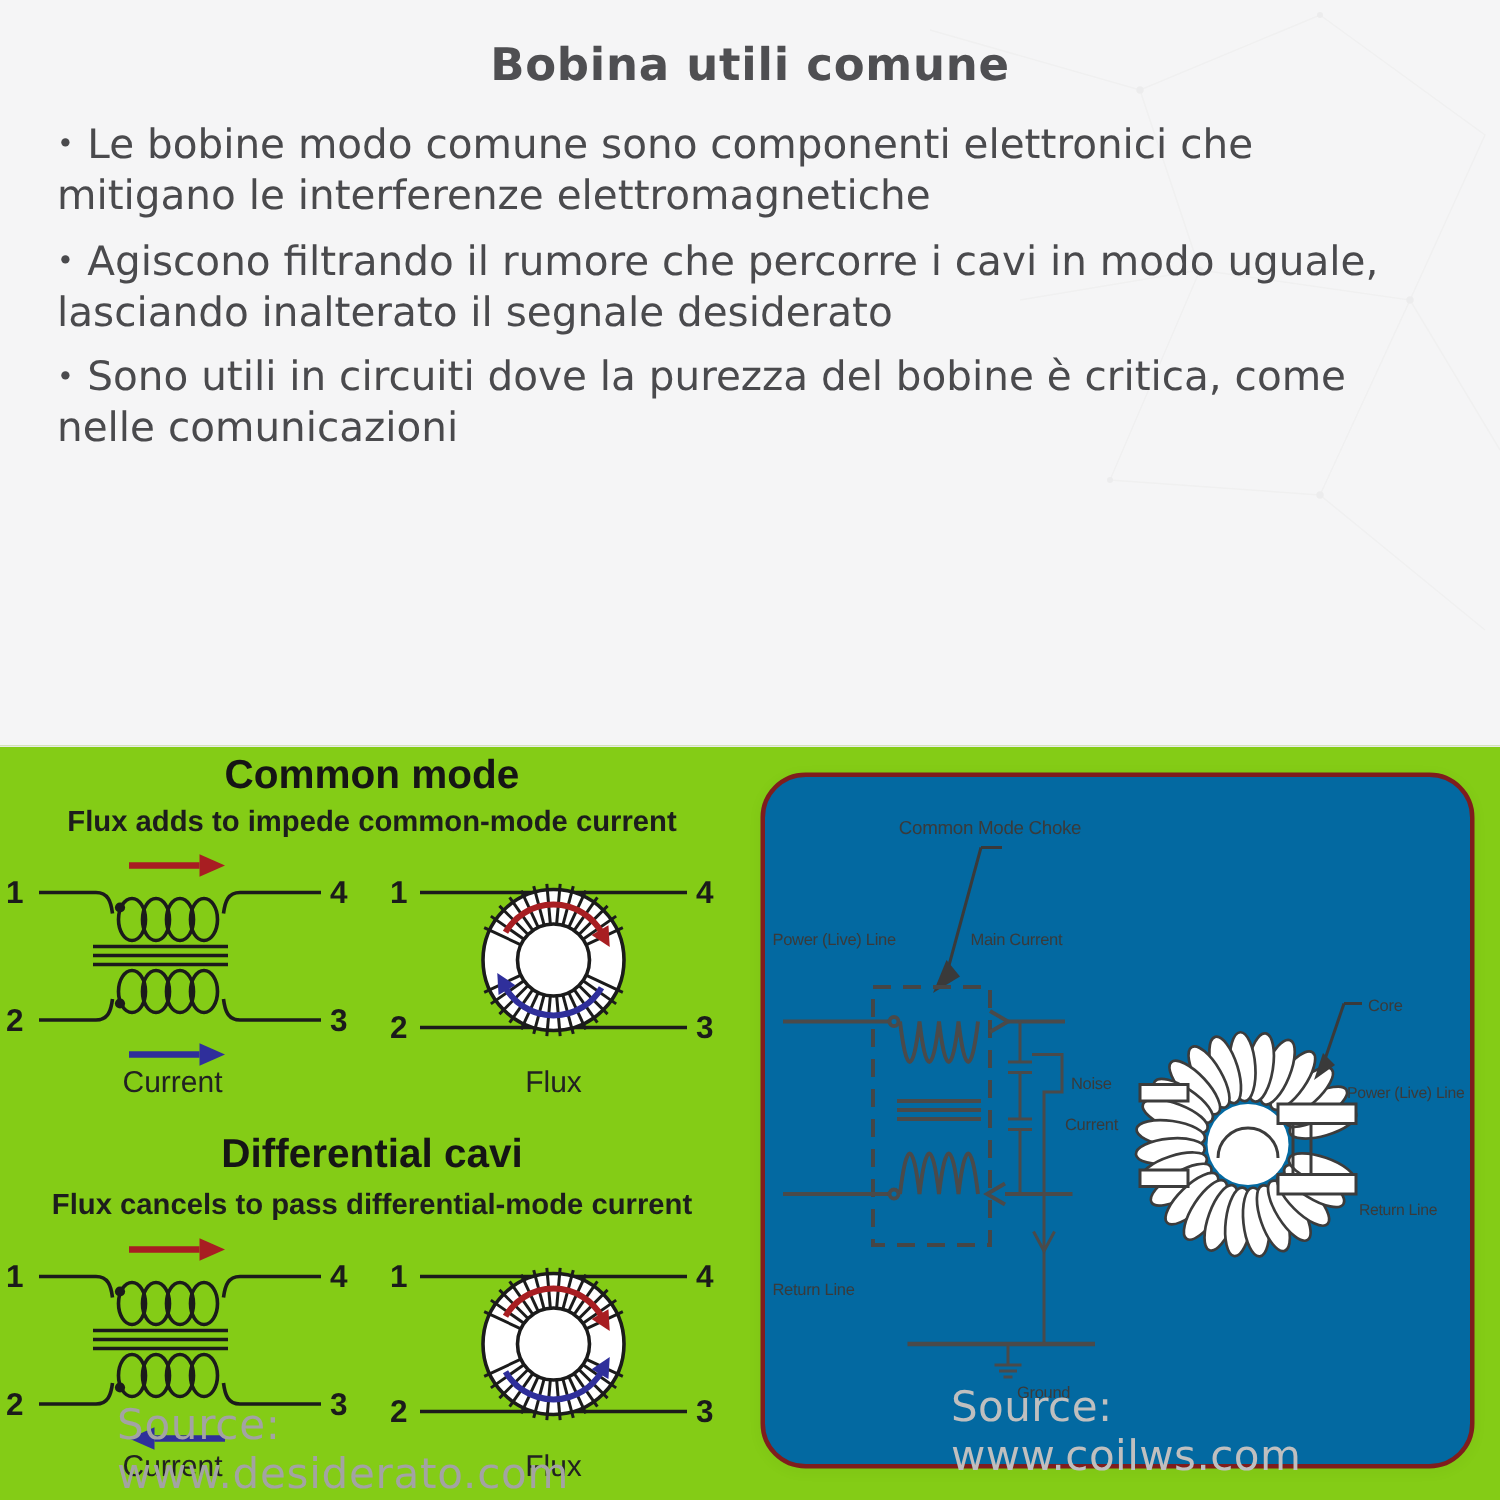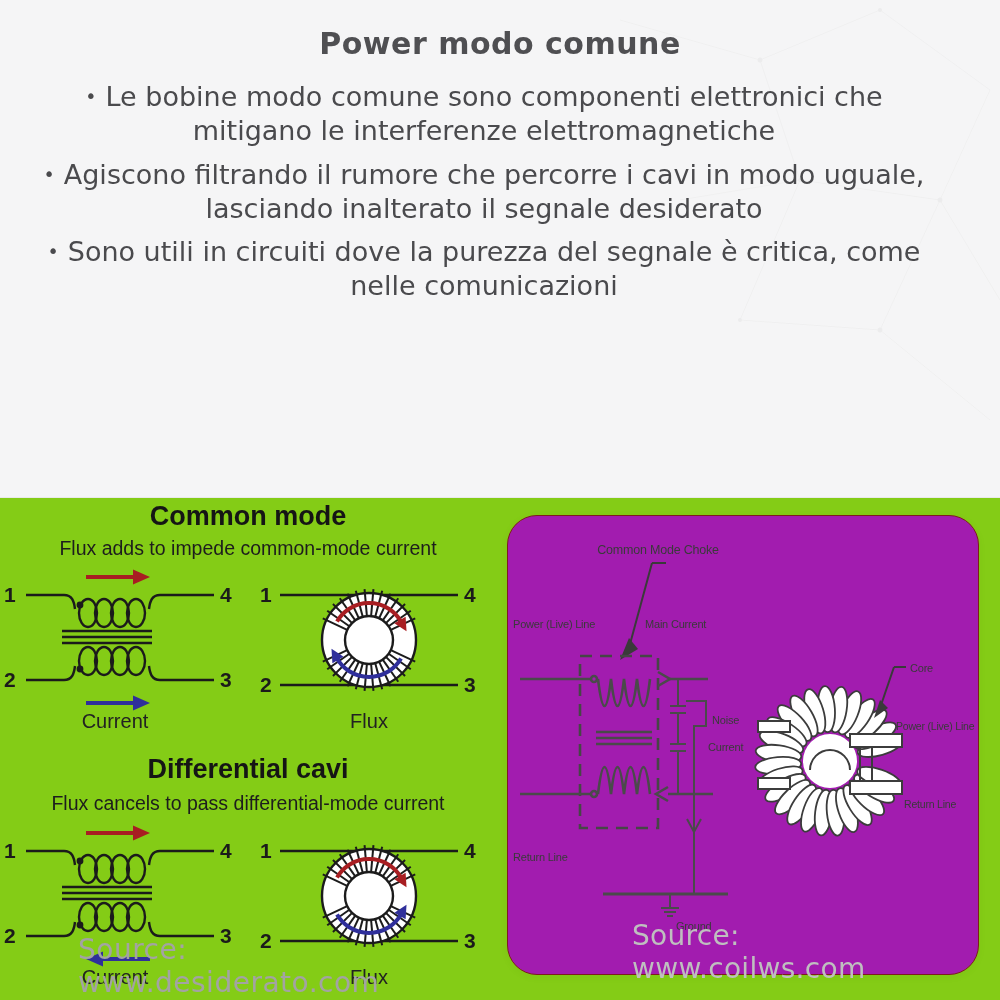--- a/index.html
+++ b/index.html
@@ -14,44 +14,44 @@
 
   
   .page-title{
     position:absolute;top:26px;left:0;width:1000px;text-align:center;
     font-size:30px;font-weight:600;color:#4f4f52;letter-spacing:.5px;margin:0;
   }
   .bullets{
     position:absolute;top:80px;left:38px;width:892px;margin:0;padding:0;list-style:none;
     font-size:27px;line-height:1.27;color:#4a4a4d;
   }
-  .bullets li{margin:0 0 9px 0;text-align:center;}
+  .bullets li{margin:0 0 9px 0;}
   .bullets li .dot{font-size:19px;vertical-align:3px;margin-right:9px;color:#4a4a4d;}
 
   
   .diagram-area{
     position:absolute;left:0;top:497px;width:1000px;height:503px;
     background:#84cc16;border-top:1px solid #e9e9e9;
   }
 
   
   .cc-title{position:absolute;width:496px;text-align:center;margin:0;
     font-family:"Liberation Sans",sans-serif;font-weight:700;color:#151515;font-size:27px;}
   .cc-sub{position:absolute;width:496px;text-align:center;margin:0;
-    font-family:"Liberation Sans",sans-serif;font-weight:400;color:#1d1d1d;font-size:19.5px;}
+    font-family:"Liberation Sans",sans-serif;font-weight:700;color:#1d1d1d;font-size:19.5px;}
   .cc-svg{position:absolute;}
   .source-left{
     position:absolute;left:78px;top:933px;width:400px;
     font-size:28px;color:#a3a3a3;letter-spacing:.5px;z-index:5;
   }
 
   
   .right-card{
     position:absolute;left:507px;top:515px;width:470px;height:458px;
-    background:#a21caf;border-radius:30px;border:1px solid #7f1d1d;
+    background:#0369a1;border-radius:30px;border:3px solid #7f1d1d;
     box-shadow:0 2px 10px rgba(0,0,0,.04);
   }
   .right-card svg{position:absolute;left:0;top:0;}
   .source-right{
     position:absolute;left:124px;top:403px;width:320px;
     font-size:28px;color:#bfbfbf;letter-spacing:.3px;z-index:5;
   }
 
   svg text{font-family:"Liberation Sans",sans-serif;}
   .num{font-size:21px;font-weight:700;fill:#1b1b1b;}
@@ -70,26 +70,26 @@
   <g fill="#e6e6e6">
     <circle cx="180" cy="60" r="2.5"></circle>
       <circle cx="300" cy="10" r="2"></circle>
       <circle cx="360" cy="200" r="2.5"></circle>
     <circle cx="220" cy="180" r="2"></circle>
       <circle cx="300" cy="330" r="2.5"></circle>
       <circle cx="160" cy="320" r="2"></circle>
   </g>
 </svg>
 
-<h1 class="page-title">Power modo comune</h1>
+<h1 class="page-title">Bobina utili comune</h1>
 
 <ul class="bullets">
   <li><span class="dot">•</span><span>Le bobine modo comune sono componenti elettronici che mitigano le interferenze elettromagnetiche</span></li>
   <li><span class="dot">•</span><span>Agiscono filtrando il rumore che percorre i cavi in modo uguale, lasciando inalterato il segnale desiderato</span></li>
-  <li><span class="dot">•</span><span>Sono utili in circuiti dove la purezza del segnale è critica, come nelle comunicazioni</span></li>
+  <li><span class="dot">•</span><span>Sono utili in circuiti dove la purezza del bobine è critica, come nelle comunicazioni</span></li>
 </ul>
 
 <div class="diagram-area">
 
   <h2 class="cc-title" style="left:0;top:3px">Common mode</h2>
   <p class="cc-sub" style="left:0;top:39px">Flux adds to impede common-mode current</p>
 
   <svg class="cc-svg" style="left:0;top:65px" width="250" height="170" viewBox="0 0 250 170">
     <g stroke="#1b1b1b" stroke-width="2.4" fill="none">
       <path d="M26,32 H64 C72,32 74,38 75,46"></path>

